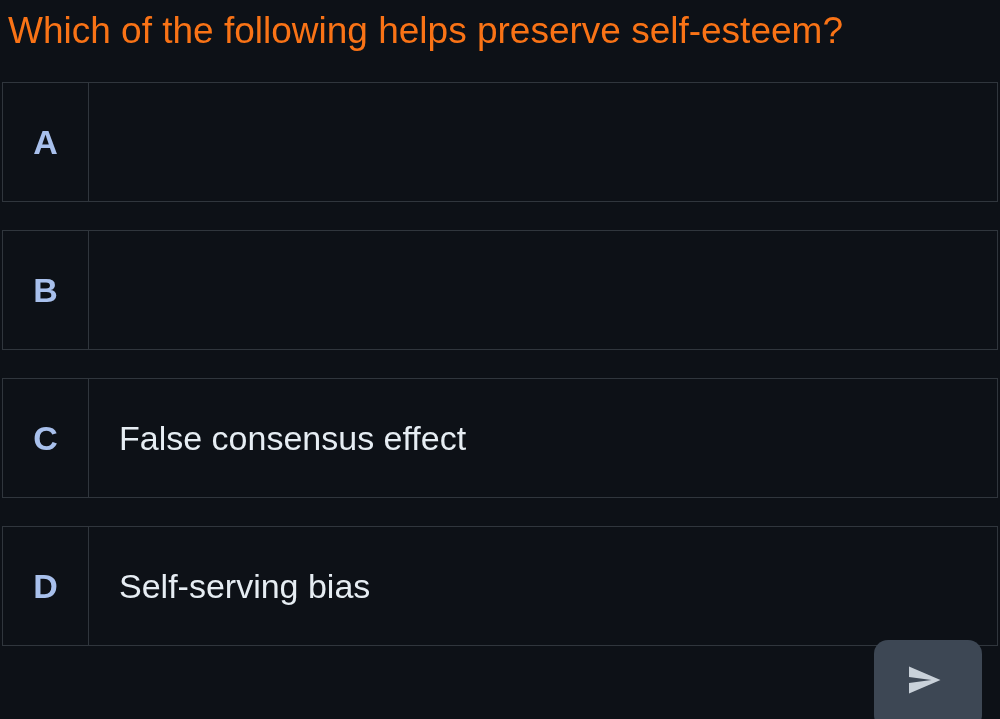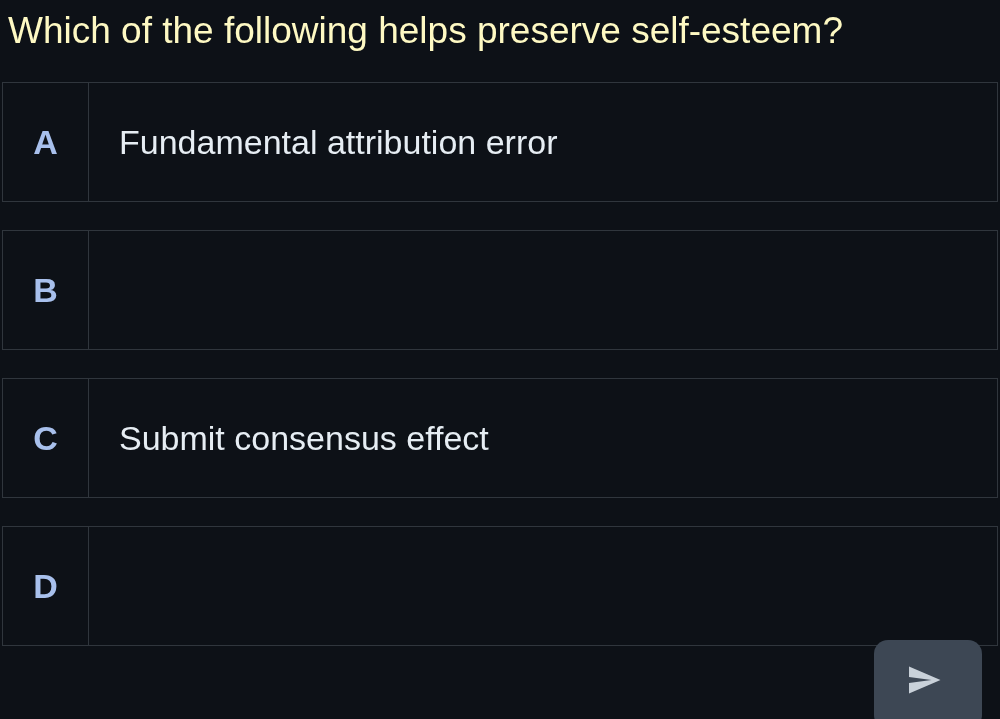--- a/index.html
+++ b/index.html
@@ -11,21 +11,21 @@
       background-color: #0d1117;
       color: #e6edf3;
       font-family: -apple-system, BlinkMacSystemFont, "Segoe UI", Helvetica, Arial, sans-serif;
       width: 1000px;
       height: 719px;
       overflow: hidden;
       position: relative;
     }
     .question {
       font-size: 37px;
-      color: #fef9c3;
+      color: #f97316;
       padding: 10px 8px 30px 8px;
       font-weight: 400;
     }
     .options-container {
       display: flex;
       flex-direction: column;
       gap: 28px;
       padding: 0 2px;
     }
     .option {
@@ -79,31 +79,31 @@
     }
   </style>
 </head>
 <body>
 
 <div class="question">Which of the following helps preserve self-esteem?</div>
 
 <div class="options-container">
   <div class="option">
     <div class="option-letter">A</div>
-    <div class="option-text">Fundamental attribution error</div>
   </div>
   <div class="option">
     <div class="option-letter">B</div>
   </div>
   <div class="option">
     <div class="option-letter">C</div>
-    <div class="option-text">Submit consensus effect</div>
+    <div class="option-text">False consensus effect</div>
   </div>
   <div class="option">
     <div class="option-letter">D</div>
+    <div class="option-text">Self-serving bias</div>
   </div>
 </div>
 
 <button class="submit-button">
   <span>
     <svg viewBox="0 0 24 24">
       <path d="M2.01 21L23 12 2.01 3 2 10l15 2-15 2z"></path>
     </svg>
   </span>
 </button>

